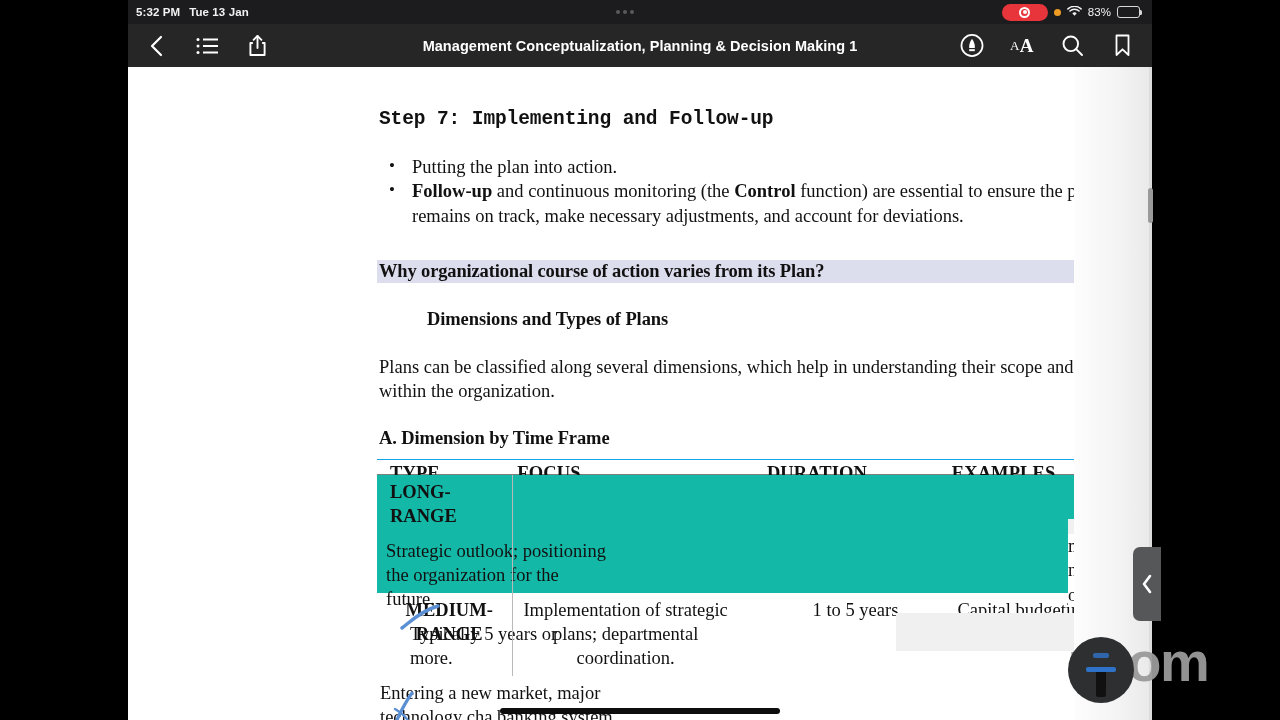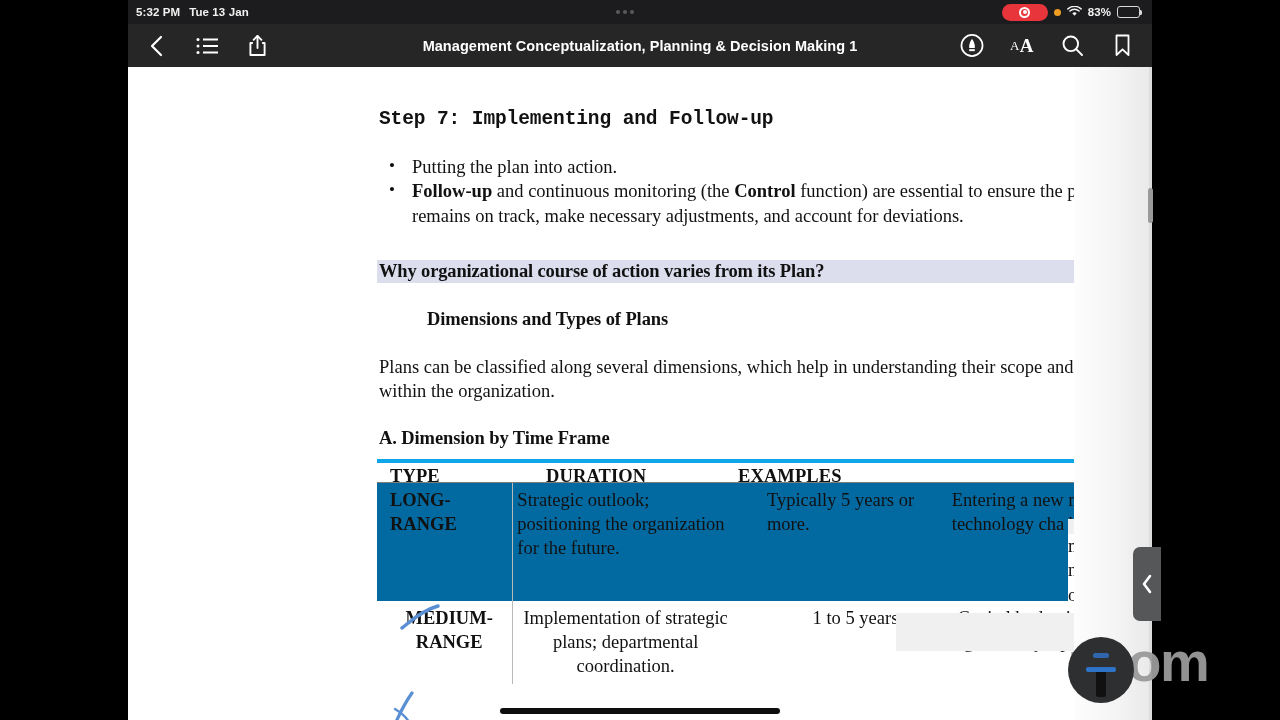--- a/index.html
+++ b/index.html
@@ -28,21 +28,21 @@
   #rec-pill{
     width:46px;height:17px;border-radius:9px;background:#e8353b;
     display:flex;align-items:center;justify-content:center;
   }
   #rec-pill .ring{
     width:11px;height:11px;border-radius:50%;border:2px solid #fff;
     display:flex;align-items:center;justify-content:center;
   }
   #rec-pill .ring b{ width:4px;height:4px;border-radius:50%;background:#fff;display:block; }
   #orange-dot{ width:7px;height:7px;border-radius:50%;background:#ef9c23; }
-  #battery-pct{ font-size:11.5px; font-weight:700; }
+  #battery-pct{ font-size:11.5px; font-weight:400; }
   #battery{
     width:23px;height:11.5px;border:1.4px solid #d8d8dc;border-radius:3px;
     position:relative; padding:1.2px;
   }
   #battery .fill{ height:100%; width:83%; background:#f2f2f2; border-radius:1px; }
   #battery:after{
     content:""; position:absolute; right:-3.2px; top:3.2px;
     width:2px;height:4.2px;background:#d8d8dc; border-radius:0 1.5px 1.5px 0;
   }
 
@@ -116,31 +116,31 @@
     position:absolute; left:251px; top:361px; font-size:18.5px; font-weight:700;
     letter-spacing:-.1px;
   }
 
   
   #tbl{
     position:absolute; left:249px; top:392px; width:824px;
     font-size:18.5px; line-height:24px;
   }
   #tbl .thead{
-    display:flex; border-top:4px solid #0ea5e9; border-bottom:1.6px solid #7d7d7d;
-    height:24px; align-items:flex-start; padding-top:1px;
+    display:flex; border-top:1px solid #0ea5e9; border-bottom:1.6px solid #7d7d7d;
+    height:16px; align-items:flex-start; padding-top:1px;
   }
   #tbl .thead .th{ font-weight:700; letter-spacing:.1px; }
   .c1{ width:136px; padding-left:13px; }
   .c2{ width:234px; padding-left:9px; }
   .c3{ width:192px; padding-left:3px;margin-left:30px; }
   .c4{ width:262px; padding-left:3px; }
 
   #tbl .trow{ display:flex; position:relative; }
-  #tbl .trow.alt{ background:#0369a1; }
+  #tbl .trow.alt{ background:#14b8a6;flex-direction:column; }
   #tbl .trow .td{ padding-top:5px; padding-bottom:6px; }
   #tbl .td.type{ font-weight:700; }
   .vdiv{
     position:absolute; left:135px; top:0; bottom:0; width:1px; background:#b9b9b9;
   }
 
   #row1{ height:118px; }
   #row2{ height:auto;text-align:center; }
 
   
@@ -331,20 +331,21 @@
 
         <h2 class="sub">Dimensions and Types of Plans</h2>
 
         <p class="para">Plans can be classified along several dimensions, which help in understanding their scope and impact within the organization.</p>
 
         <h3 class="sect">A. Dimension by Time Frame</h3>
 
         <div id="tbl">
           <div class="thead">
             <div class="th c1">TYPE</div>
+            <div class="th c2">FOCUS</div>
             <div class="th c3">DURATION</div>
             <div class="th c4">EXAMPLES</div>
           </div>
 
           <div class="trow alt" id="row1">
             <div class="vdiv"></div>
             <div class="td type c1">LONG-RANGE</div>
             <div class="td c2">Strategic outlook; positioning the organization for the future.</div>
             <div class="td c3">Typically 5 years or more.</div>
             <div class="td c4">Entering a new market, major technology cha banking system</div>

